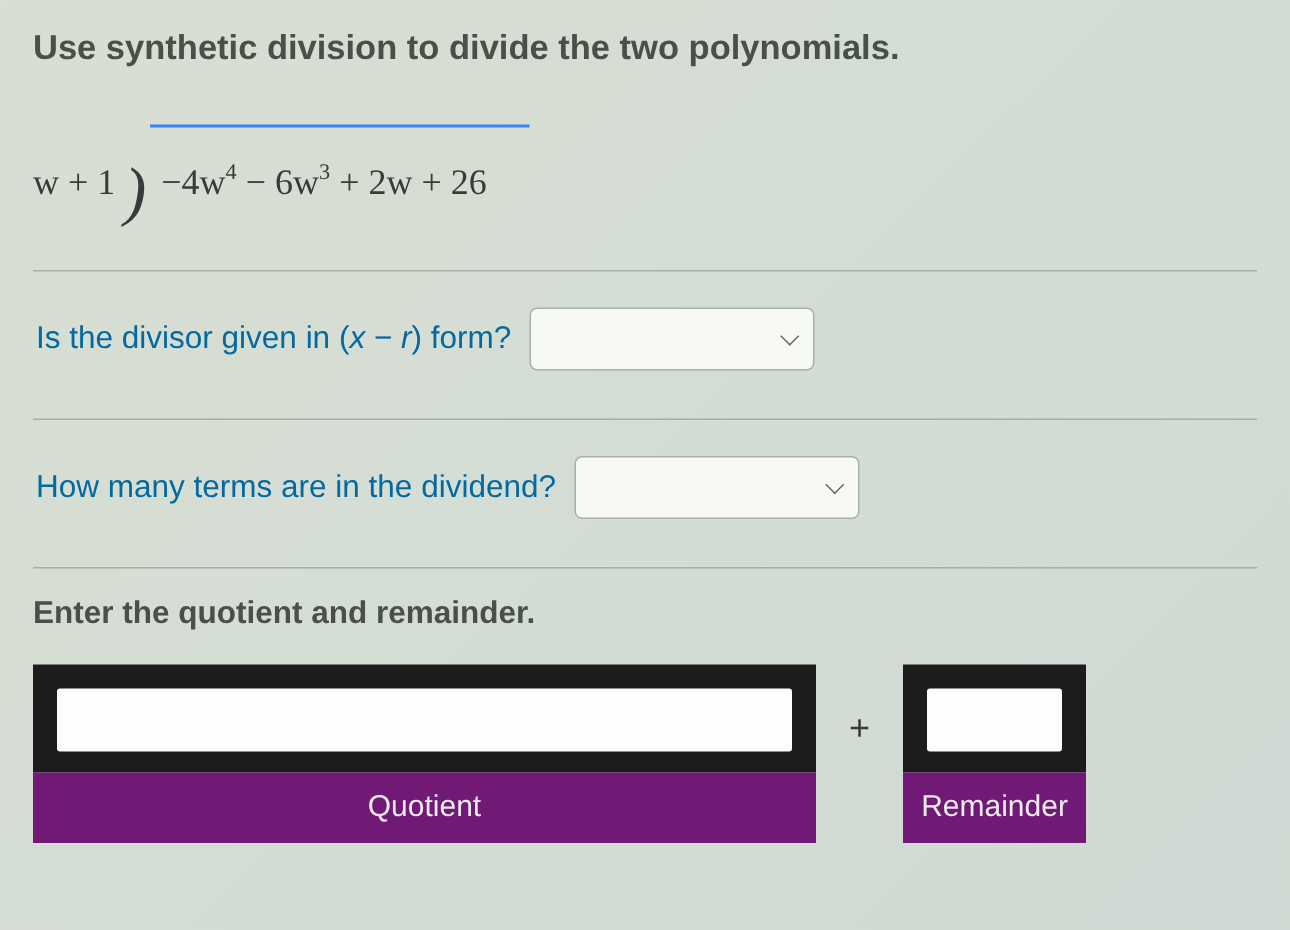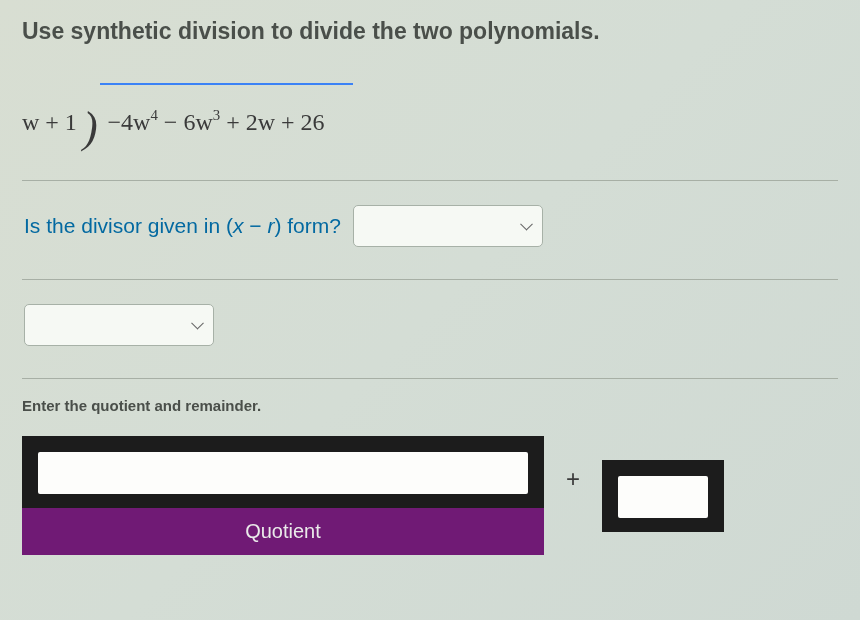--- a/index.html
+++ b/index.html
@@ -88,21 +88,21 @@
     top: 50%;
     width: 8px;
     height: 8px;
     border-right: 1.5px solid #666;
     border-bottom: 1.5px solid #666;
     transform: translateY(-70%) rotate(45deg);
     pointer-events: none;
   }
   .italic { font-style: italic; }
   .section-prompt {
-    font-size: 15px;
+    font-size: 21px;
     font-weight: 600;
     color: #4a4f4a;
     margin: 10px 0 22px 0;
   }
   .answer-row {
     display: flex;
     align-items: center;
     gap: 18px;
   }
   .ans-box {
@@ -157,20 +157,21 @@
     <span>Is the divisor given in (</span><span class="italic">x</span><span> − </span><span class="italic">r</span><span>) form?</span>
   </span>
   <span class="select-wrap">
     <select class="select" value=""></select>
   </span>
 </div>
 
 <hr class="hr">
 
 <div class="question-row">
+  <span class="question-text">How many terms are in the dividend?</span>
   <span class="select-wrap">
     <select class="select" value=""></select>
   </span>
 </div>
 
 <hr class="hr">
 
 <div class="section-prompt">Enter the quotient and remainder.</div>
 
 <div class="answer-row">
@@ -178,14 +179,15 @@
     <span class="ans-input-outer">
       <input class="ans-input" value="" style="">
     </span>
     <div class="ans-label">Quotient</div>
   </div>
   <div class="plus">+</div>
   <div class="ans-box">
     <span class="ans-input-outer">
       <input class="ans-input small" value="" style="">
     </span>
+    <div class="ans-label">Remainder</div>
   </div>
 </div>
 
 </body></html>

